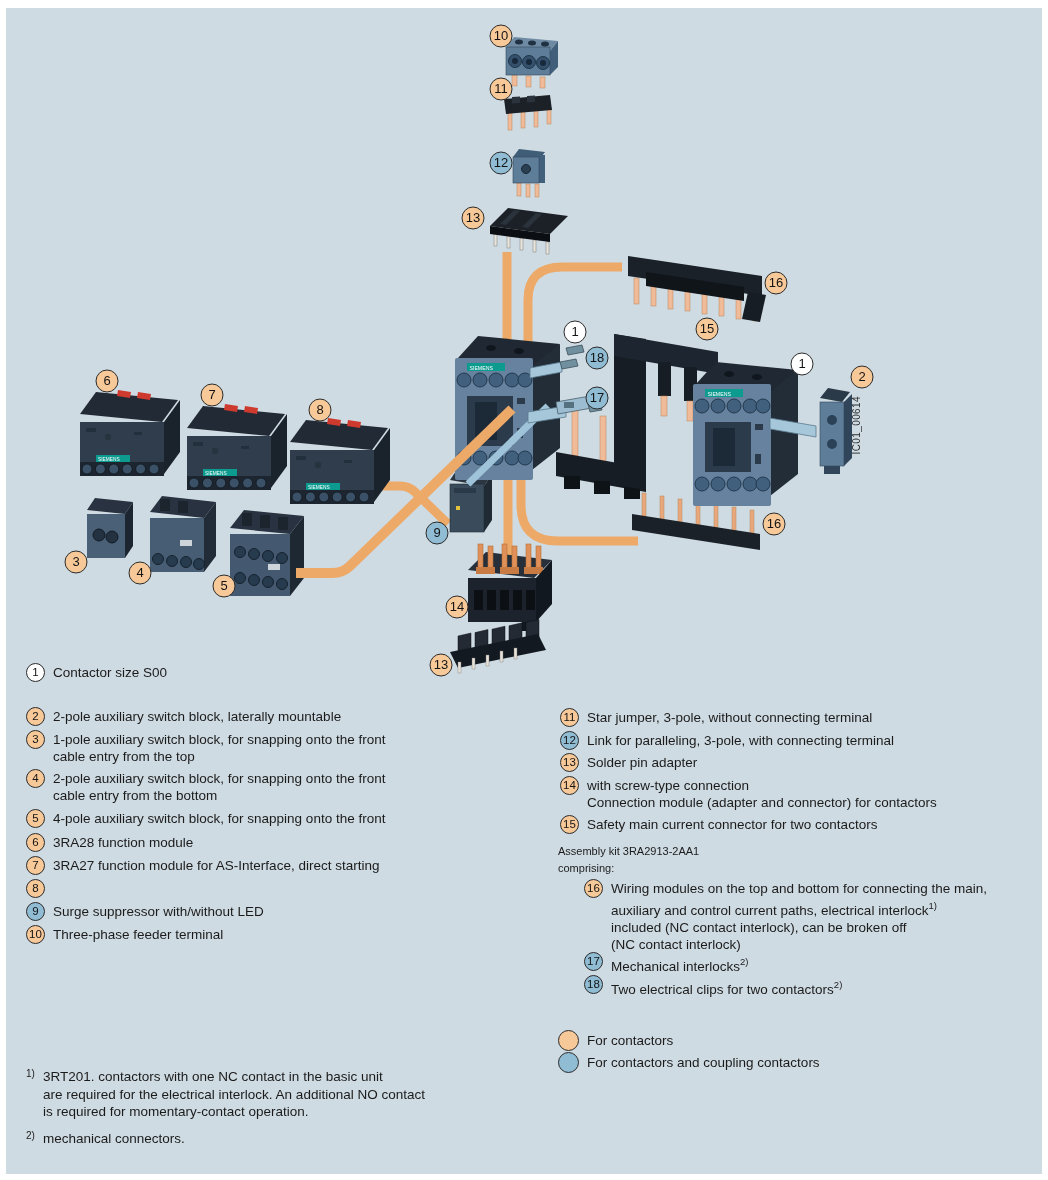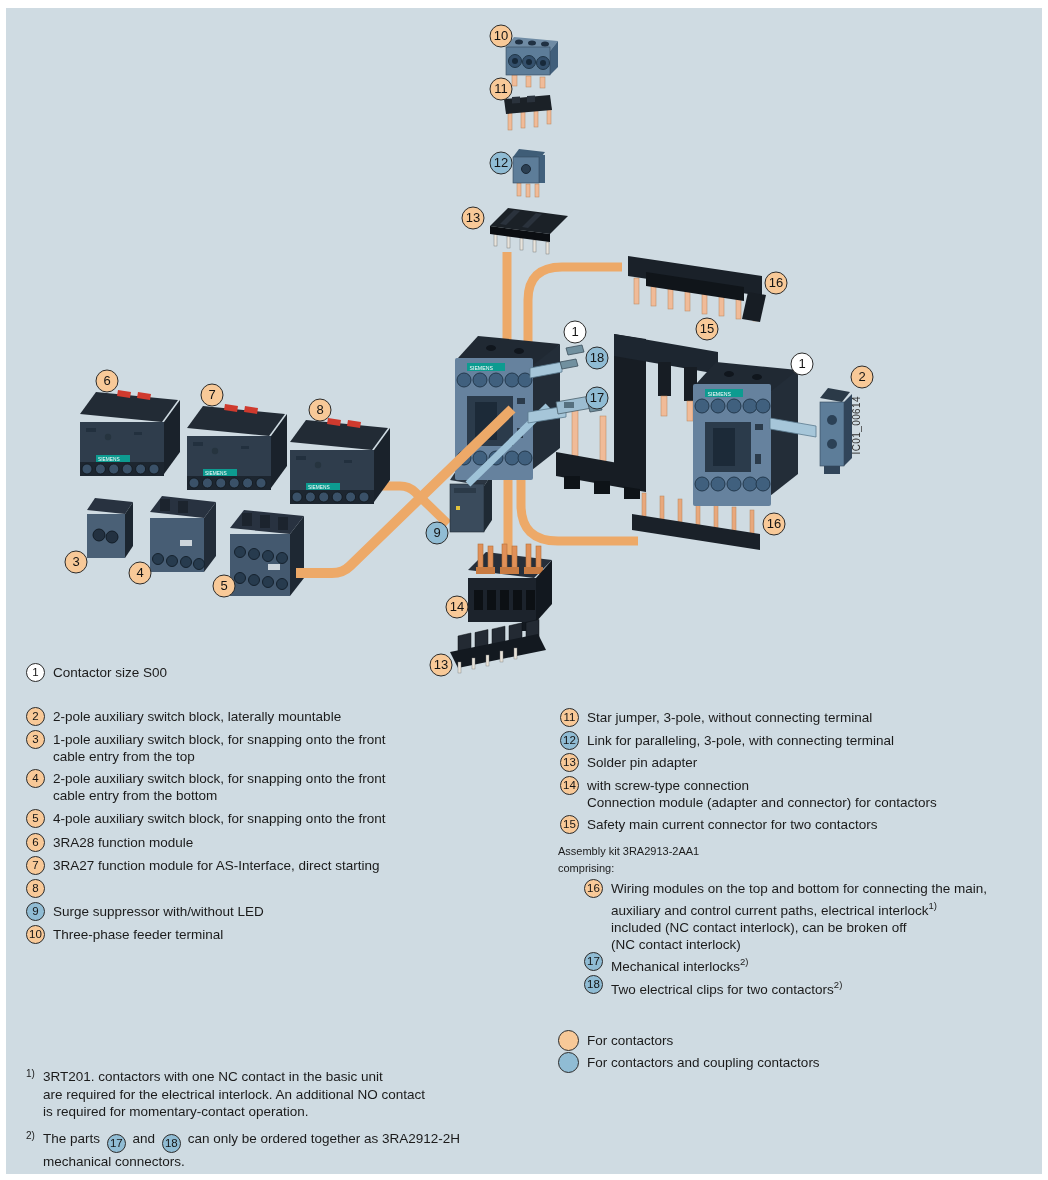--- a/index.html
+++ b/index.html
@@ -443,25 +443,18 @@
   <span class="mark">1)</span>
   <div class="body">
     <div>3RT201. contactors with one NC contact in the basic unit</div>
     <div>are required for the electrical interlock. An additional NO contact</div>
     <div>is required for momentary-contact operation.</div>
   </div>
 </div>
 <div class="fnote" style="left:26px;top:1130px;width:520px">
   <span class="mark">2)</span>
   <div class="body">
-    <div>
-      <span>The parts</span>
-      <span class="co inl blue">17</span>
-      <span>and</span>
-      <span class="co inl blue">18</span>
-      <span>can only be ordered together as 3RA2912-2H</span>
-    </div>
     <div>mechanical connectors.</div>
   </div>
 </div>
 
 </div>
 </div>
 
 </body></html>

